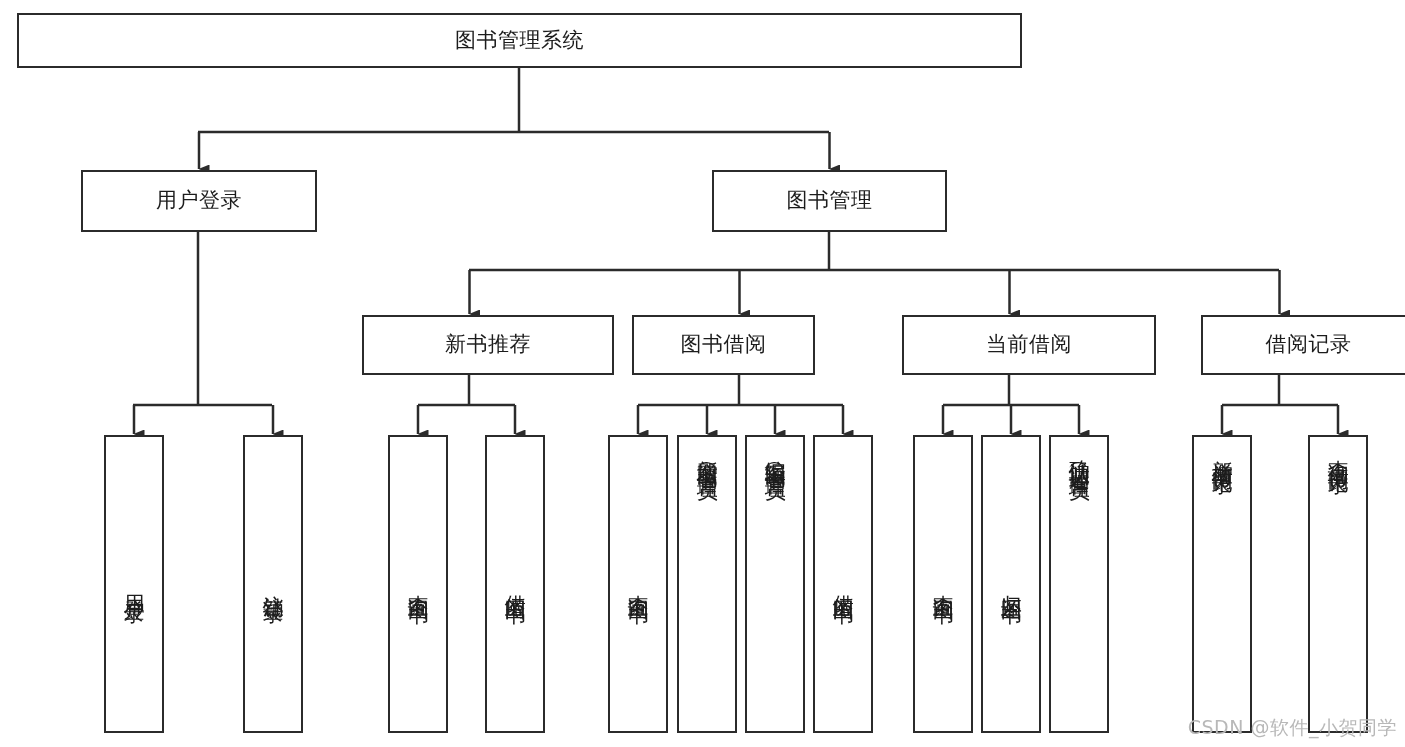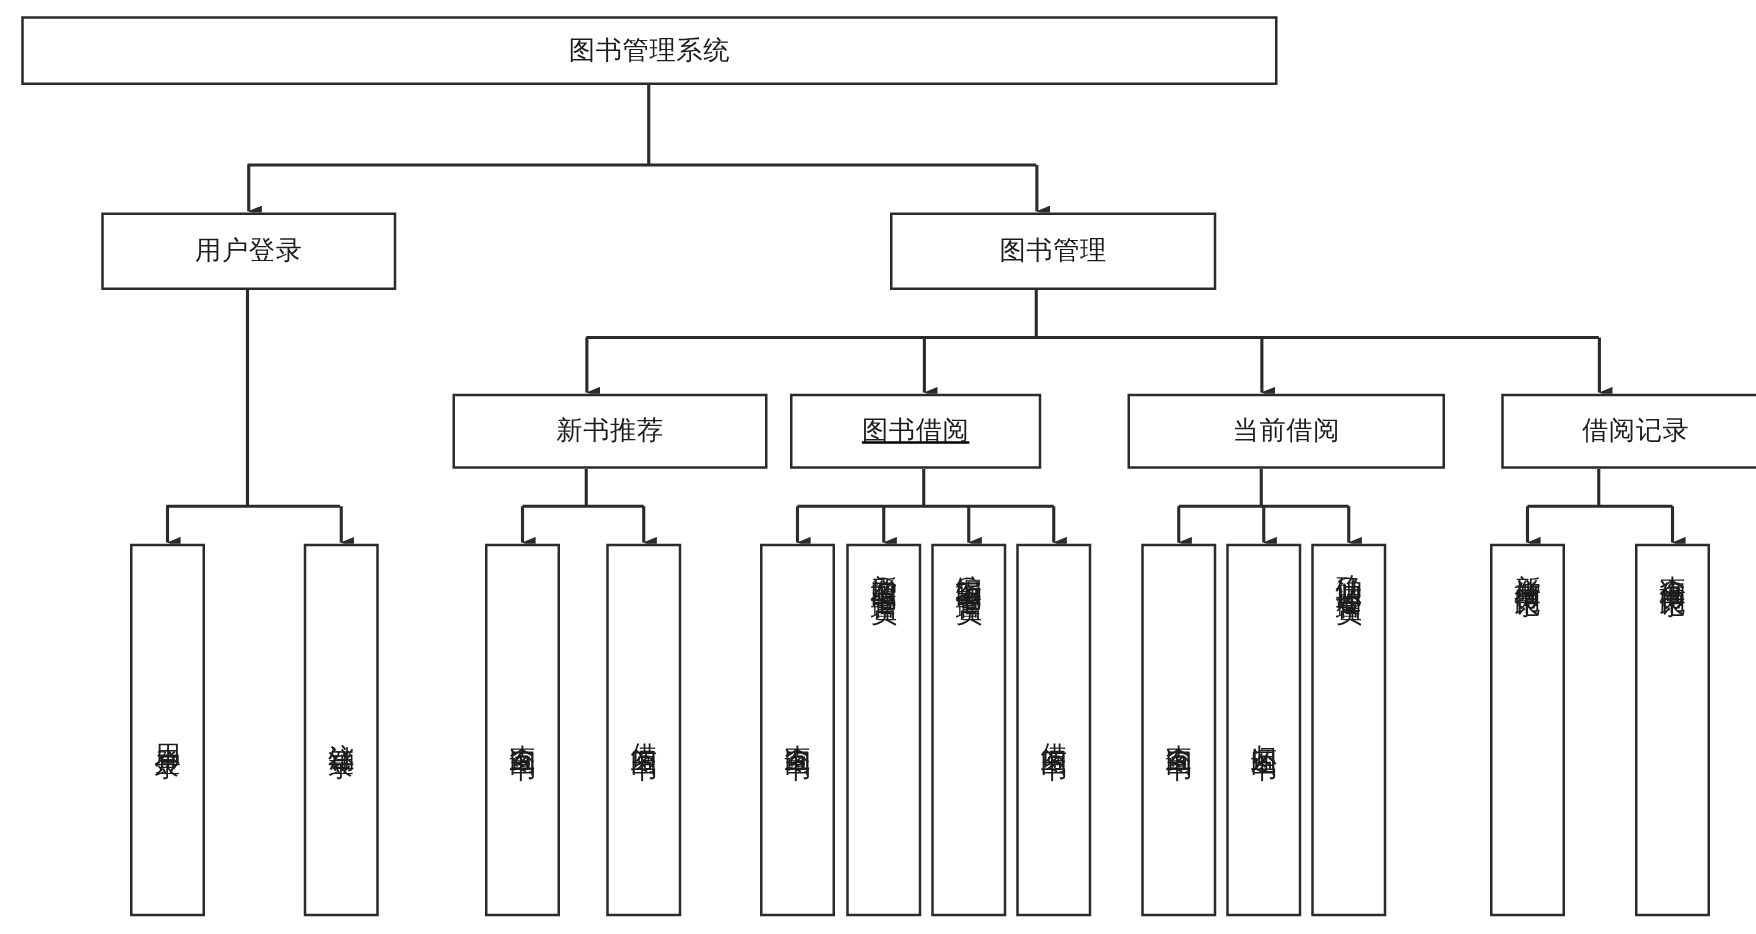--- a/index.html
+++ b/index.html
@@ -123,27 +123,27 @@
       </g>
   </svg>
 
   <div id="nodes-layer">
       <div class="node-box" style="left: 17px; top: 13px; width: 1005px; height: 55px;">
         <span class="node-label-h">图书管理系统</span>
       </div>
       <div class="node-box" style="left: 81px; top: 170px; width: 236px; height: 62px;">
         <span class="node-label-h">用户登录</span>
       </div>
-      <div class="node-box" style="left: 712px; top: 170px; width: 261px; height: 62px;">
+      <div class="node-box" style="left: 712px; top: 170px; width: 235px; height: 62px;">
         <span class="node-label-h">图书管理</span>
       </div>
       <div class="node-box" style="left: 362px; top: 315px; width: 252px; height: 60px;">
         <span class="node-label-h">新书推荐</span>
       </div>
-      <div class="node-box" style="left: 632px; top: 315px; width: 201px; height: 60px; text-decoration: underline;">
+      <div class="node-box" style="left: 632px; top: 315px; width: 183px; height: 60px;">
         <span class="node-label-h">图书借阅</span>
       </div>
       <div class="node-box" style="left: 902px; top: 315px; width: 254px; height: 60px;">
         <span class="node-label-h">当前借阅</span>
       </div>
       <div class="node-box" style="left: 1201px; top: 315px; width: 215px; height: 60px;">
         <span class="node-label-h">借阅记录</span>
       </div>
       <div class="node-box leaf-box center-v" style="left: 104px; top: 435px; width: 60px; height: 298px;">
         <span class="node-label-v">用户登录</span>
@@ -179,13 +179,14 @@
         <span class="node-label-v">确认归还（管理员）</span>
       </div>
       <div class="node-box leaf-box" style="left: 1192px; top: 435px; width: 60px; height: 298px;">
         <span class="node-label-v">新增借阅记录</span>
       </div>
       <div class="node-box leaf-box" style="left: 1308px; top: 435px; width: 60px; height: 298px;">
         <span class="node-label-v">查询借阅记录</span>
       </div>
     </div>
 
+  <div class="watermark">CSDN @软件_小贺同学</div>
 </div>
 
 </body></html>

